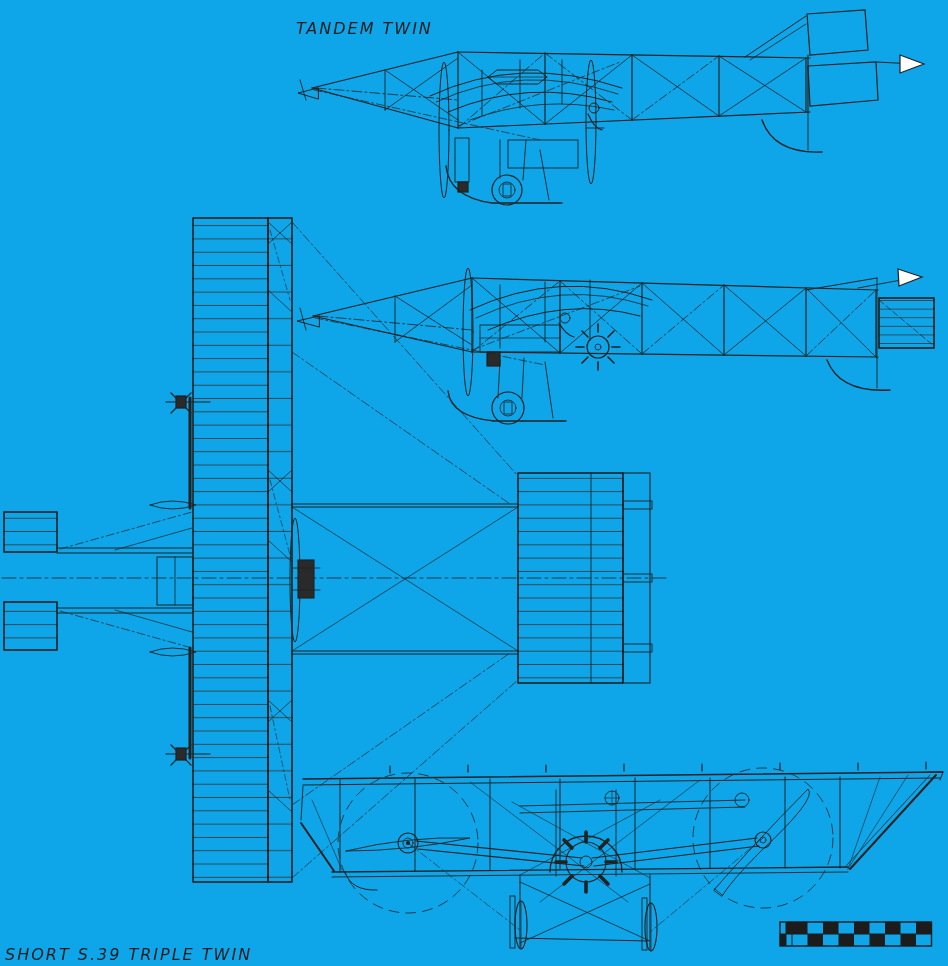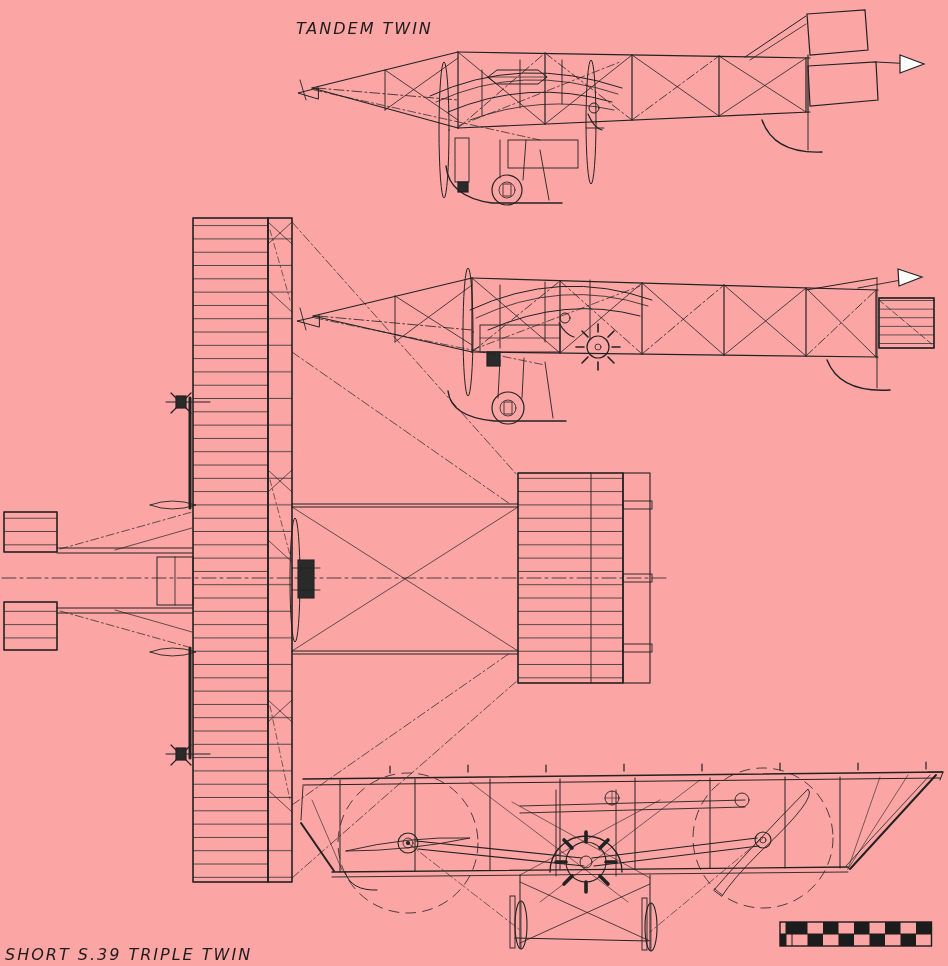--- a/index.html
+++ b/index.html
@@ -2,21 +2,21 @@
 <html><head>
 <meta charset="utf-8">
 <style>
   html,body{margin:0;padding:0;}
   body{
     width:948px;height:966px;
     background:#fdfdfb;
     font-family:"DejaVu Sans", sans-serif;
     overflow:hidden;
   }
-  .sheet{position:relative;width:948px;height:966px;background:#fca5a5;}
+  .sheet{position:relative;width:948px;height:966px;background:#0ea5e9;}
   svg{position:absolute;left:0;top:0;}
   .hand-label{
     font-family:"DejaVu Sans", sans-serif;
     font-style:italic;
     fill:#1d1d1d;
     letter-spacing:2px;
   }
 </style>
 </head>
 <body>

